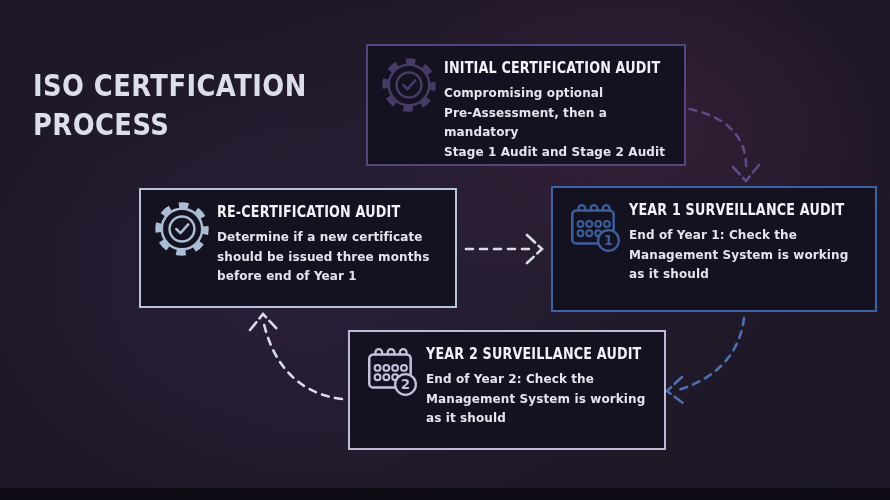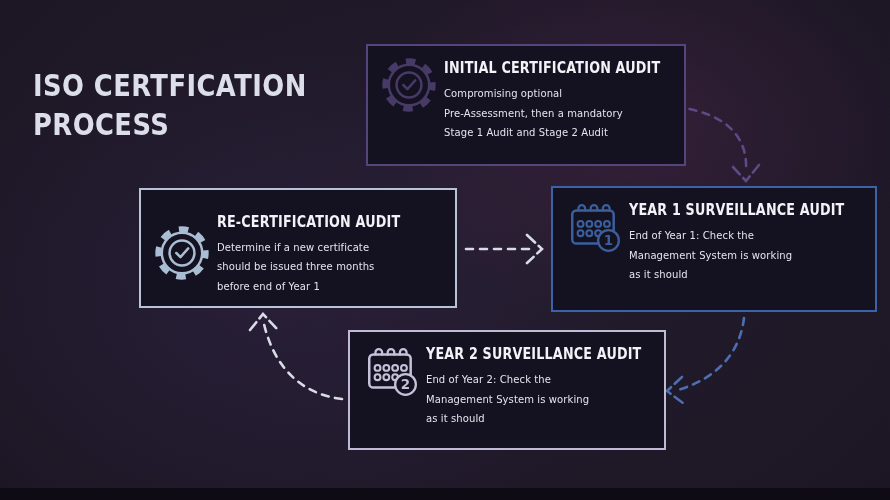--- a/index.html
+++ b/index.html
@@ -16,35 +16,35 @@
     font-size:30px;font-weight:bold;line-height:39px;letter-spacing:.5px;
     color:#dcdfe9;transform:scaleX(.86);transform-origin:0 0;white-space:nowrap;
   }
   .audit-card{
     position:absolute;box-sizing:border-box;background:#141220;
     border:2px solid #555;display:flex;align-items:flex-start;
   }
   .box-0{left:341px;top:44px;width:320px;height:122px;border-color:#55457c;margin-left:25px;}
   .box-1{left:551px;top:186px;width:326px;height:126px;border-color:#3c63a8;}
   .box-2{left:348px;top:330px;width:318px;height:120px;border-color:#c1bad6;}
-  .box-3{left:139px;top:188px;width:318px;height:120px;border-color:#b7c4d8;align-items:center;}
+  .box-3{left:139px;top:188px;width:318px;height:120px;border-color:#b7c4d8;}
   .box-0 .card-icon{color:#473a66;}
   .box-1 .card-icon{color:#3a5f9e;}
   .box-2 .card-icon{color:#c6c1da;}
   .box-3 .card-icon{color:#a9bdd3;}
   .card-icon{flex:0 0 auto;width:58px;height:58px;margin:10px 2px 0 12px;}
   .card-icon svg{width:58px;height:58px;display:block;}
   .card-content{flex:1 1 auto;margin:13px 8px 0 4px;min-width:0;}
   .card-title{
     margin:0;font-size:15px;font-weight:bold;color:#f2f2f7;letter-spacing:.2px;
     white-space:nowrap;transform:scaleX(.85);transform-origin:0 50%;
   }
   .card-body{
-    margin:7px 0 0 0;font-size:10px;line-height:19.5px;color:#e4e4ee;
-    white-space:pre-line;letter-spacing:.1px;
+    margin:7px 0 0 0;font-size:12px;line-height:19.5px;color:#e4e4ee;
+    white-space:pre-line;letter-spacing:.1px;font-weight:bold;
   }
   .arrow-layer{position:absolute;left:0;top:0;width:890px;height:500px;pointer-events:none;}
   .badge-num{font:bold 13px "DejaVu Sans",sans-serif;}
 </style>
 </head>
 <body>
 
 <div class="canvas">
 
   <h1 class="page-title"><span>ISO CERTFICATION</span><br><span>PROCESS</span></h1>

